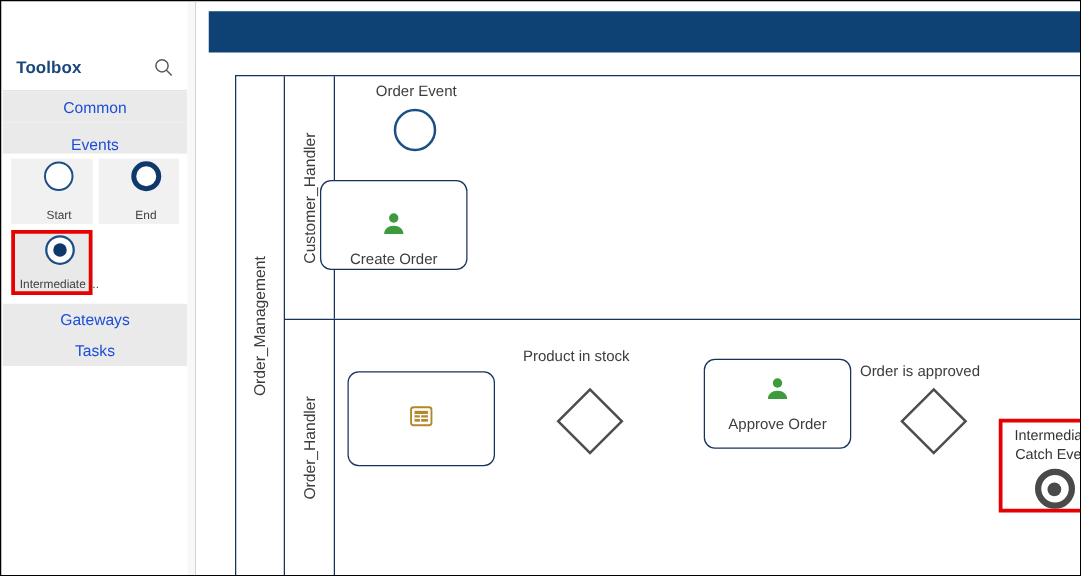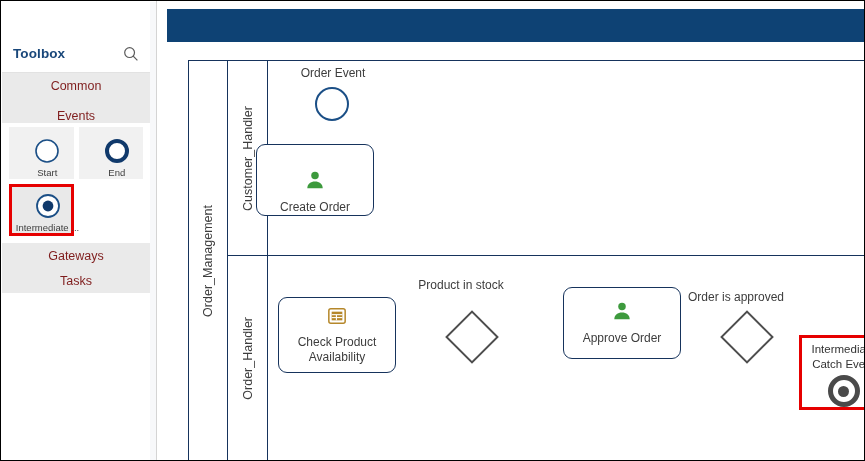--- a/index.html
+++ b/index.html
@@ -61,21 +61,21 @@
     height: 16px;
   }
 
   .group-header {
     height: 25px;
     background: #eaeaea;
     display: flex;
     align-items: center;
     justify-content: center;
     font-size: 12.5px;
-    color: #7f1d1d;
+    color: #1d4ed8;
   }
   .group-header.sub { background: #eaeaea; align-items: flex-end; }
 
   .palette {
     background: #ffffff;
     padding: 4px 0 2px 0;
   }
   .palette-row {
     display: flex;
     gap: 5px;
@@ -83,21 +83,21 @@
   }
   .palette-item {
     width: 65px;
     height: 52px;
     background: #f1f1f1;
     border: 1px solid #f1f1f1;
     box-sizing: border-box;
     display: flex;
     flex-direction: column;
     align-items: center;
-    justify-content: flex-end;
+    justify-content: space-between;
     position: relative;
     padding-left: 12px;
   }
   .palette-item.selected {
     border: 3px solid #e60000;
     background: #e9e9e9;
   }
   .palette-label {
     font-size: 9.5px;
     color: #3d3d3d;
@@ -409,21 +409,20 @@
             <div class="node task-box" style="left:50px; top:41px; height:76px;">
               <span>
                 <svg width="20" height="20" viewBox="0 0 24 24">
                   <rect x="2.2" y="3.4" width="19.6" height="17.2" rx="2.4" fill="none" stroke="#b5872a" stroke-width="1.8"></rect>
                   <rect x="5.6" y="6.8" width="12.8" height="10.4" fill="#b5872a"></rect>
                   <line x1="5.6" y1="10.4" x2="18.4" y2="10.4" stroke="#ffffff" stroke-width="1.3"></line>
                   <line x1="5.6" y1="13.9" x2="18.4" y2="13.9" stroke="#ffffff" stroke-width="1.3"></line>
                   <line x1="11.3" y1="10.4" x2="11.3" y2="17.2" stroke="#ffffff" stroke-width="1.3"></line>
                 </svg>
               </span>
-              <span class="task-label">Check Product Availability</span>
             </div>
 
             <div class="node" style="left:215px; top:22px;">
               <div class="node-caption" style="left:-42px; top:0px;">Product in stock</div>
               <div class="diamond" style="position:absolute; left:10px; top:40px;"></div>
             </div>
 
             <div class="node task-box" style="left:335px; top:31px;">
               <span>
                 <svg width="22" height="22" viewBox="0 0 24 24">

